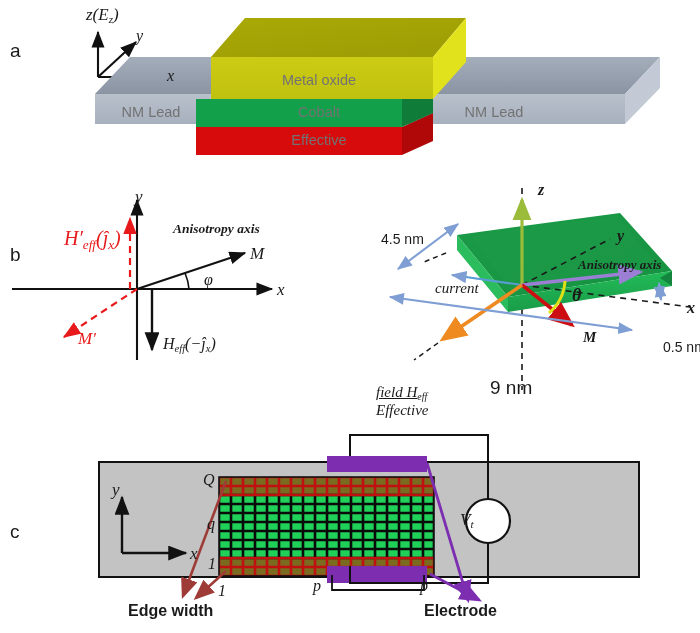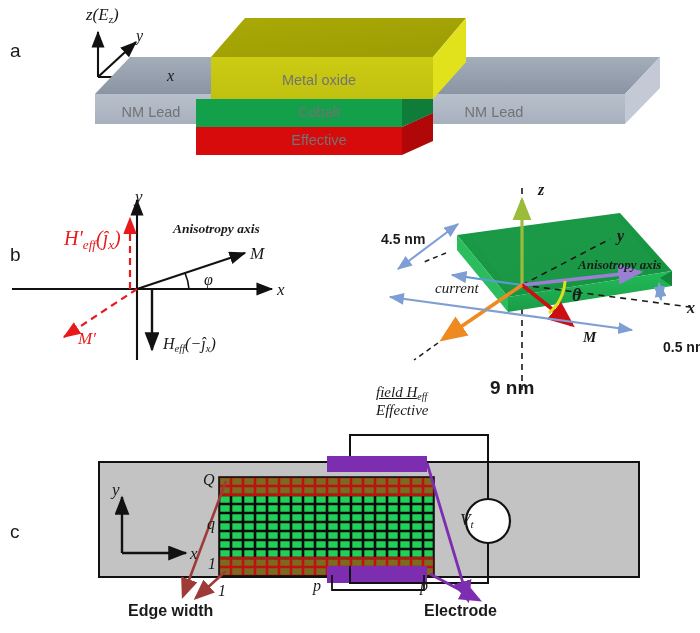--- a/index.html
+++ b/index.html
@@ -41,21 +41,20 @@
     white-space: nowrap;
     color: #1a1a1a;
     line-height: 1;
   }
   .lbl-serif-i {
     font-family: "Liberation Serif", serif;
     font-style: italic;
   }
   .lbl-sans {
     font-family: "Liberation Sans", sans-serif;
-    font-weight: bold;
   }
   .stack-label {
     position: absolute;
     font-family: "Liberation Sans", sans-serif;
     font-size: 14.5px;
     color: #737373;
     white-space: nowrap;
     text-align: center;
   }
   .red { color: #e8191b; }

